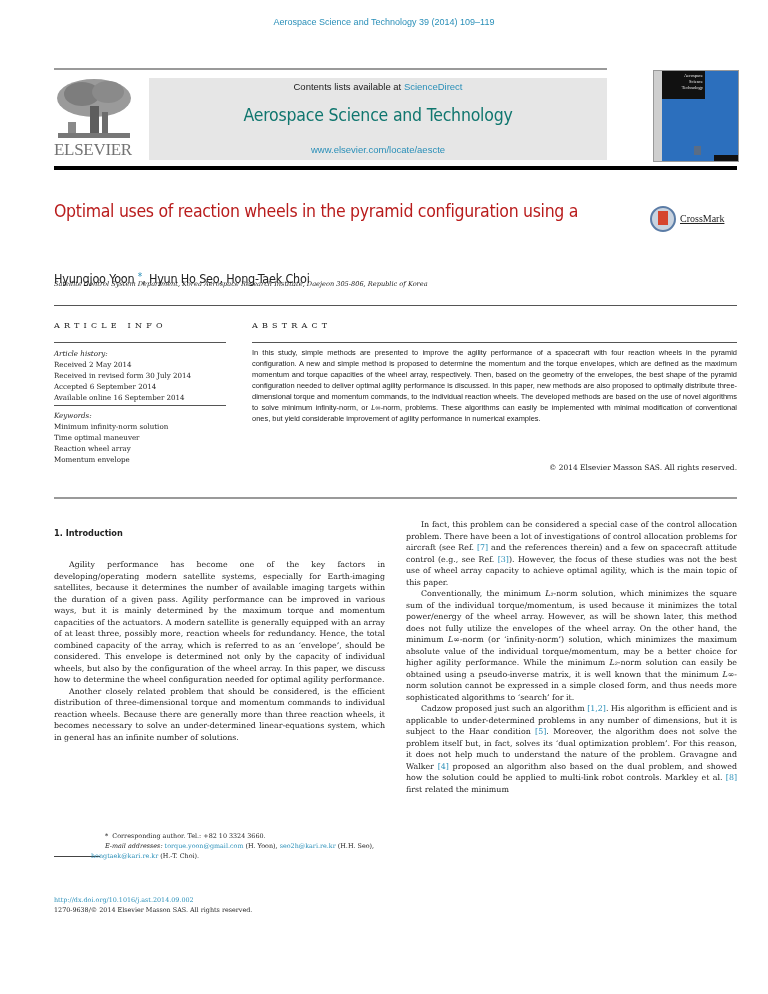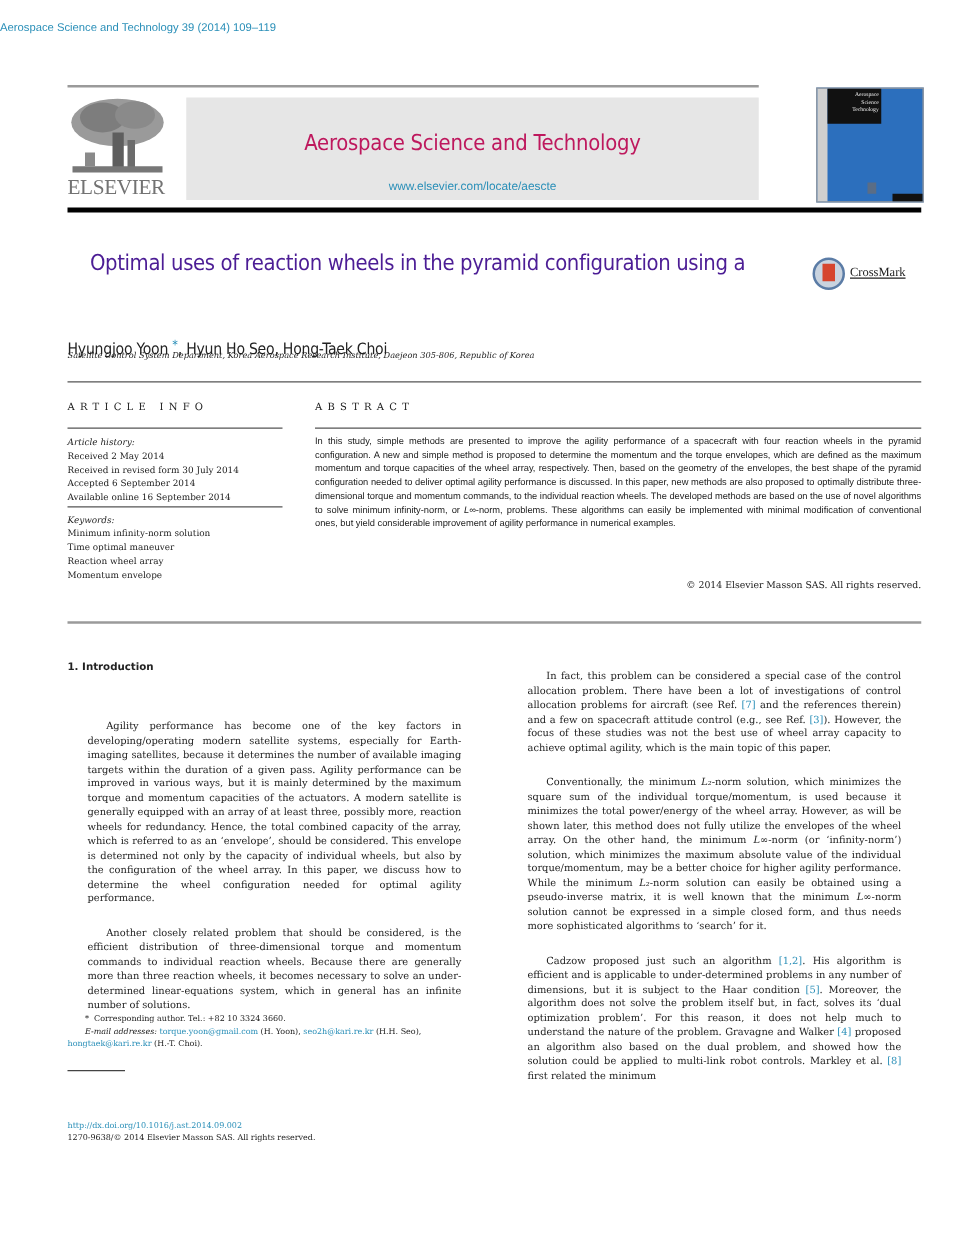--- a/index.html
+++ b/index.html
@@ -2,50 +2,50 @@
 <html><head>
 <meta charset="utf-8">
 <style>
   html, body { margin: 0; padding: 0; background: #ffffff; }
   body { width: 768px; height: 994px; position: relative; overflow: hidden;
          font-family: "DejaVu Serif", "Liberation Serif", serif; color: #1a1a1a; }
   .abs { position: absolute; }
   a, .link { color: #2a8fb8; text-decoration: none; }
 
   
-  .citation { top: 17px; left: 0; width: 768px; 
+  .citation { top: 17px; left: 0; width: 768px; text-align: center;
               font-family: "Liberation Sans", sans-serif; font-size: 9px; color: #2a8fb8; }
 
   
   .top-rule { top: 68px; left: 54px; width: 553px; height: 2px; background: #9a9a9a; }
   .elsevier-logo { top: 78px; left: 54px; width: 80px; height: 82px; }
   .tree { position: absolute; left: 0; top: 0; width: 80px; height: 63px; }
   .elsevier-word { position: absolute; left: 0; top: 62px; width: 80px; text-align: left;
                    font-family: "Liberation Serif", serif; font-size: 17px; color: #737373;
                    letter-spacing: -0.3px; }
   .grey-box { top: 78px; left: 149px; width: 458px; height: 82px; background: #e6e6e6; }
   .contents-line { position: absolute; top: 3px; left: 0; width: 100%; text-align: center;
                    font-family: "Liberation Sans", sans-serif; font-size: 9.5px; color: #222; }
   .journal-name { position: absolute; top: 27px; left: 0; width: 100%; text-align: center;
-                  font-family: "DejaVu Sans", sans-serif; font-size: 17.5px; color: #be185d;
+                  font-family: "DejaVu Sans", sans-serif; font-size: 17.5px; color: #0f766e;
                   font-stretch: condensed; letter-spacing: -0.2px; }
   .journal-url { position: absolute; top: 66px; left: 0; width: 100%; text-align: center;
                  font-family: "Liberation Sans", sans-serif; font-size: 9.5px; color: #2a8fb8; }
   .cover { top: 70px; left: 653px; width: 84px; height: 90px; border: 1px solid #999; background: #2c6fbd; }
   .cover .spine { position:absolute; left:0; top:0; width:8px; height:100%; background:#cfcfcf; }
   .cover .title-block { position:absolute; left:8px; top:0; width:43px; height:28px; background:#111;
                         color:#eee; font-family:"Liberation Serif", serif; font-size:4.5px;
                         text-align:right; padding:2px 2px 0 0; box-sizing:border-box; line-height:6px; }
   .cover .bar { position:absolute; right:0; bottom:0; width:24px; height:6px; background:#111; }
   .cover .emblem { position:absolute; left:40px; bottom:6px; width:7px; height:9px; background:#5a6d86; }
   .header-rule { top: 166px; left: 54px; width: 683px; height: 4px; background: #000; }
 
   
   .title { top: 200px; left: 54px; width: 560px; font-family: "DejaVu Sans", sans-serif;
-           font-size: 17.5px; line-height: 22px; color: #4c1d95; font-stretch: condensed; letter-spacing: -0.3px; text-align: center; }
+           font-size: 17.5px; line-height: 22px; color: #b91c1c; font-stretch: condensed; letter-spacing: -0.3px; }
   .crossmark { top: 206px; left: 650px; width: 90px; height: 30px; }
   .crossmark .circle { position:absolute; left:0; top:0; width:26px; height:26px; border-radius:50%;
                        background:#c9d3df; border:2px solid #5b7ca6; box-sizing:border-box; }
   .crossmark .ribbon { position:absolute; left:8px; top:5px; width:10px; height:14px; background:#d6452e; }
   .crossmark .label { position:absolute; left:30px; top:7px; font-family:"Liberation Serif", serif;
                       font-size:10px; color:#222;text-decoration:underline; }
   .authors { top: 251px; left: 54px; font-family: "DejaVu Sans", sans-serif; font-size: 12.5px;
              color: #222; font-stretch: condensed; letter-spacing: -0.2px; margin-top: 20px; }
   .authors .star { color: #2a8fb8; font-size: 10px; vertical-align: top; }
   .affiliation { top: 280px; left: 54px; font-family: "DejaVu Serif", serif; font-style: italic;
@@ -67,33 +67,33 @@
 
   .abstract { top: 347px; left: 252px; width: 485px; font-family: Liberation Sans, sans-serif;
               font-size: 7.45px; line-height: 11px; color: #222; text-align: justify; }
   .copyright { top: 463px; left: 252px; width: 485px; text-align: right;
                font-family: "DejaVu Serif", serif; font-size: 7.45px; color:#222; }
   .main-rule { top: 497px; left: 54px; width: 683px; height: 2px; background: #9a9a9a; }
 
   
   .col { width: 331px; font-family: "DejaVu Serif", serif; font-size: 7.9px; line-height: 11.5px;
          color: #222; text-align: justify; }
-  .col p { margin: 16px; text-indent: 15px; }
+  .col p { margin: 0; text-indent: 15px; }
   .col-left { top: 559px; left: 54px; }
   .col-right { top: 519px; left: 406px; }
   .sec-title { top: 528px; left: 54px; font-family: "DejaVu Sans", sans-serif; font-weight: bold;
                font-size: 8.2px; color: #222; }
   .ref { color: #2a8fb8; }
   .math { font-style: italic; }
 
   
   .fn-rule { top: 856px; left: 54px; width: 46px; height: 1px; background: #444; }
   .footnote { left: 54px; width: 331px; font-family: "DejaVu Serif", serif; font-size: 6.4px;
               line-height: 10px; color: #222; }
-  .fn1 { top: 810px; }
+  .fn1 { top: 831px; margin-left: 37px; }
   .fn-ind { padding-left: 14px; }
   .doi { top: 895px; }
 </style>
 </head>
 <body>
 
 <div class="abs citation">Aerospace Science and Technology 39 (2014) 109–119</div>
 
 <div class="abs top-rule"></div>
 
@@ -104,20 +104,21 @@
     <ellipse cx="54" cy="14" rx="16" ry="11" fill="#8a8a8a"></ellipse>
     <rect x="36" y="28" width="9" height="28" fill="#5e5e5e"></rect>
     <rect x="48" y="34" width="6" height="22" fill="#6c6c6c"></rect>
     <rect x="4" y="55" width="72" height="5" fill="#777"></rect>
     <rect x="14" y="44" width="8" height="11" fill="#8a8a8a"></rect>
   </svg>
   <div class="elsevier-word">ELSEVIER</div>
 </div>
 
 <div class="abs grey-box">
+  <div class="contents-line"><span>Contents lists available at </span><span class="link">ScienceDirect</span></div>
   <div class="journal-name">Aerospace Science and Technology</div>
   <div class="journal-url">www.elsevier.com/locate/aescte</div>
 </div>
 
 <div class="abs cover">
   <div class="spine"></div>
   <div class="title-block">
     <div>Aerospace</div>
     <div>Science</div>
     <div>Technology</div>

